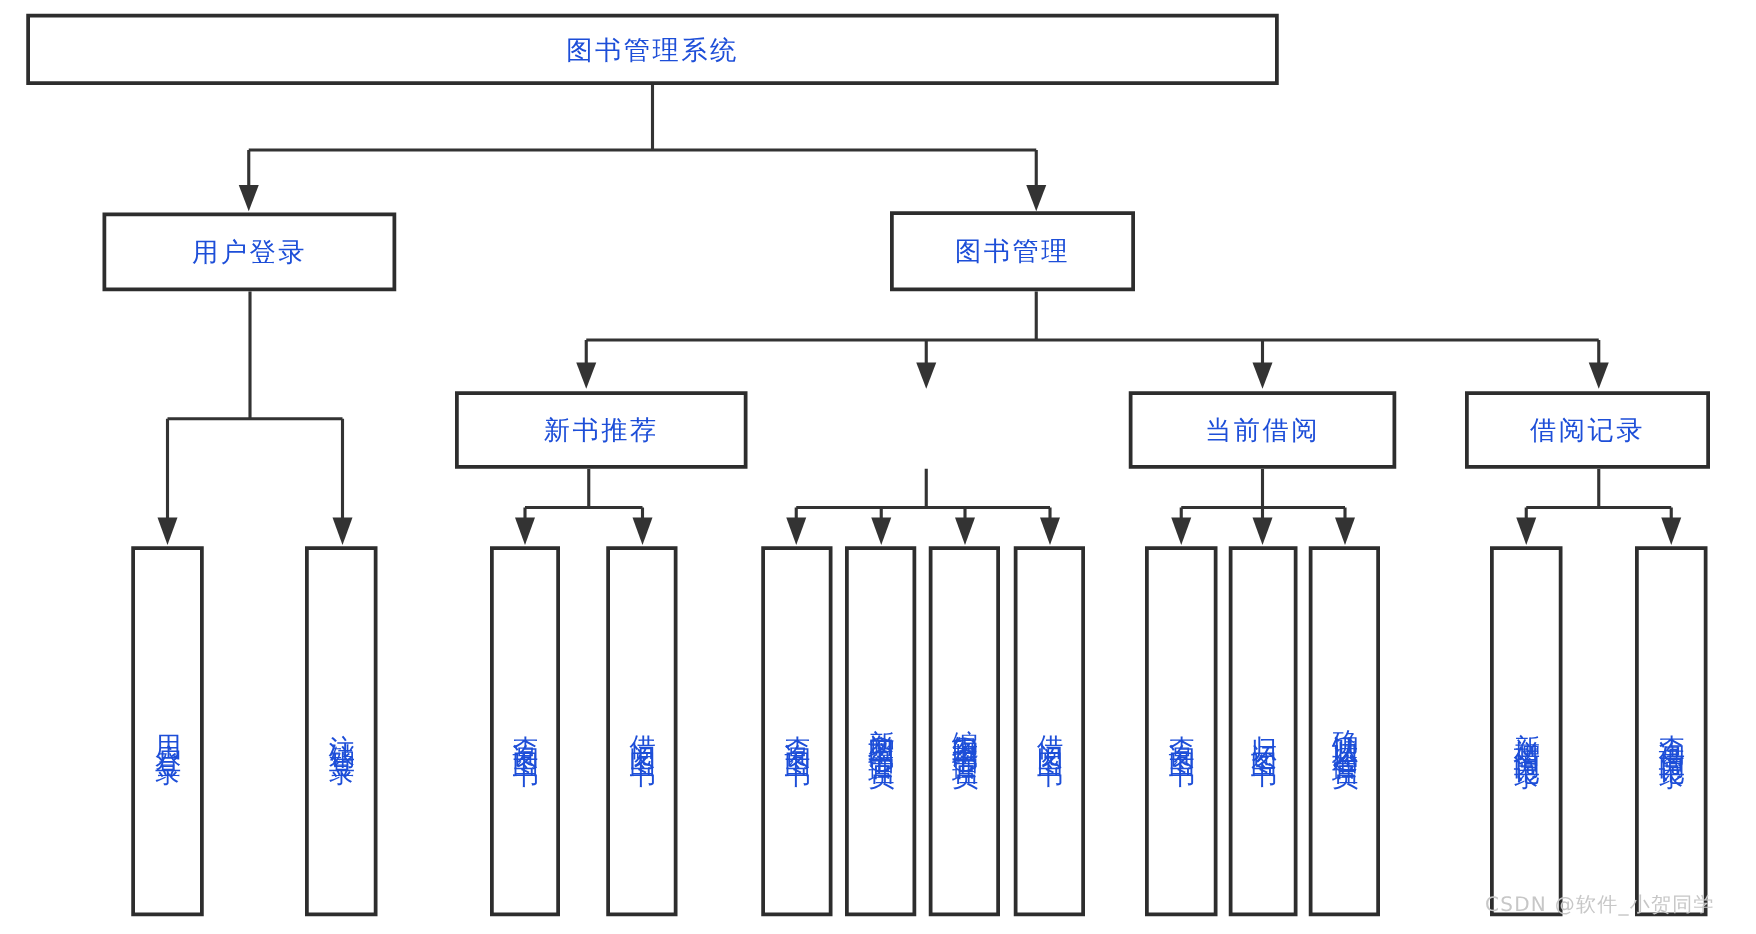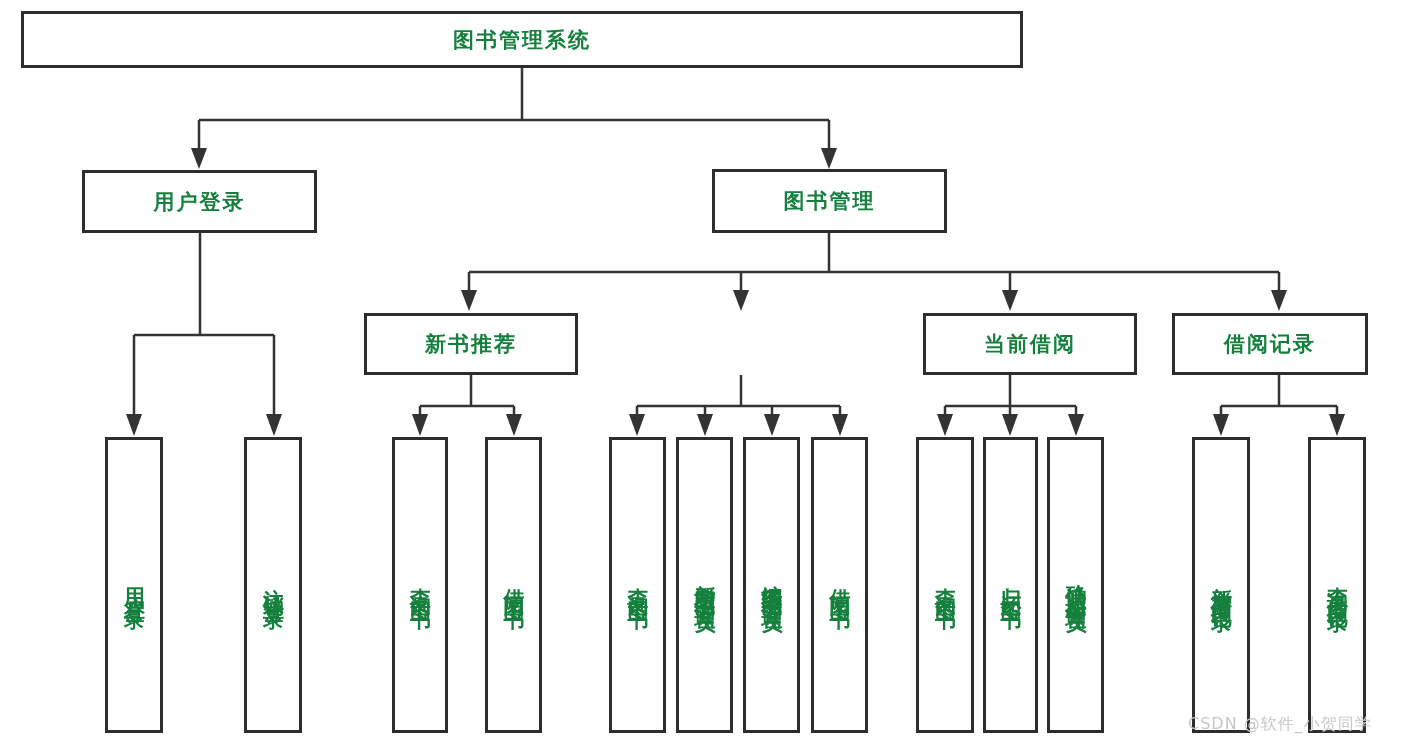--- a/index.html
+++ b/index.html
@@ -18,23 +18,22 @@
     z-index: 1;
   }
   .box {
     position: absolute;
     box-sizing: border-box;
     background: #ffffff;
     border: 3px solid #2d2d2d;
     display: flex;
     align-items: center;
     justify-content: center;
-    color: #15803d;
+    color: #1d4ed8;
     z-index: 2;
-    font-weight: bold;
   }
   .h-label {
     font-size: 21px;
     letter-spacing: 2px;
     white-space: nowrap;
   }
   .v-label {
     writing-mode: vertical-rl;
     font-size: 21px;
     letter-spacing: 7px;
@@ -123,28 +122,28 @@
     </g>
   </svg>
 
   <div class="box" style="left:21px; top:11px; width:1002px; height:57px;">
     <span class="h-label">图书管理系统</span>
   </div>
 
   <div class="box" style="left:82px; top:170px; width:235px; height:63px;">
     <span class="h-label">用户登录</span>
   </div>
-  <div class="box" style="left:712px; top:169px; width:235px; height:64px;">
+  <div class="box" style="left:712px; top:169px; width:196px; height:64px;">
     <span class="h-label">图书管理</span>
   </div>
 
-  <div class="box" style="left:364px; top:313px; width:214px; height:62px;text-align:right;">
+  <div class="box" style="left:364px; top:313px; width:234px; height:62px;text-align:right;">
     <span class="h-label">新书推荐</span>
   </div>
-  <div class="box" style="left:923px; top:313px; width:214px; height:62px;">
+  <div class="box" style="left:903px; top:313px; width:214px; height:62px;">
     <span class="h-label">当前借阅</span>
   </div>
   <div class="box" style="left:1172px; top:313px; width:196px; height:62px;">
     <span class="h-label">借阅记录</span>
   </div>
 
   <div class="box" style="left:105px; top:437px; width:58px; height:296px;">
     <span class="v-label">用户登录</span>
   </div>
   <div class="box" style="left:244px; top:437px; width:58px; height:296px;">

